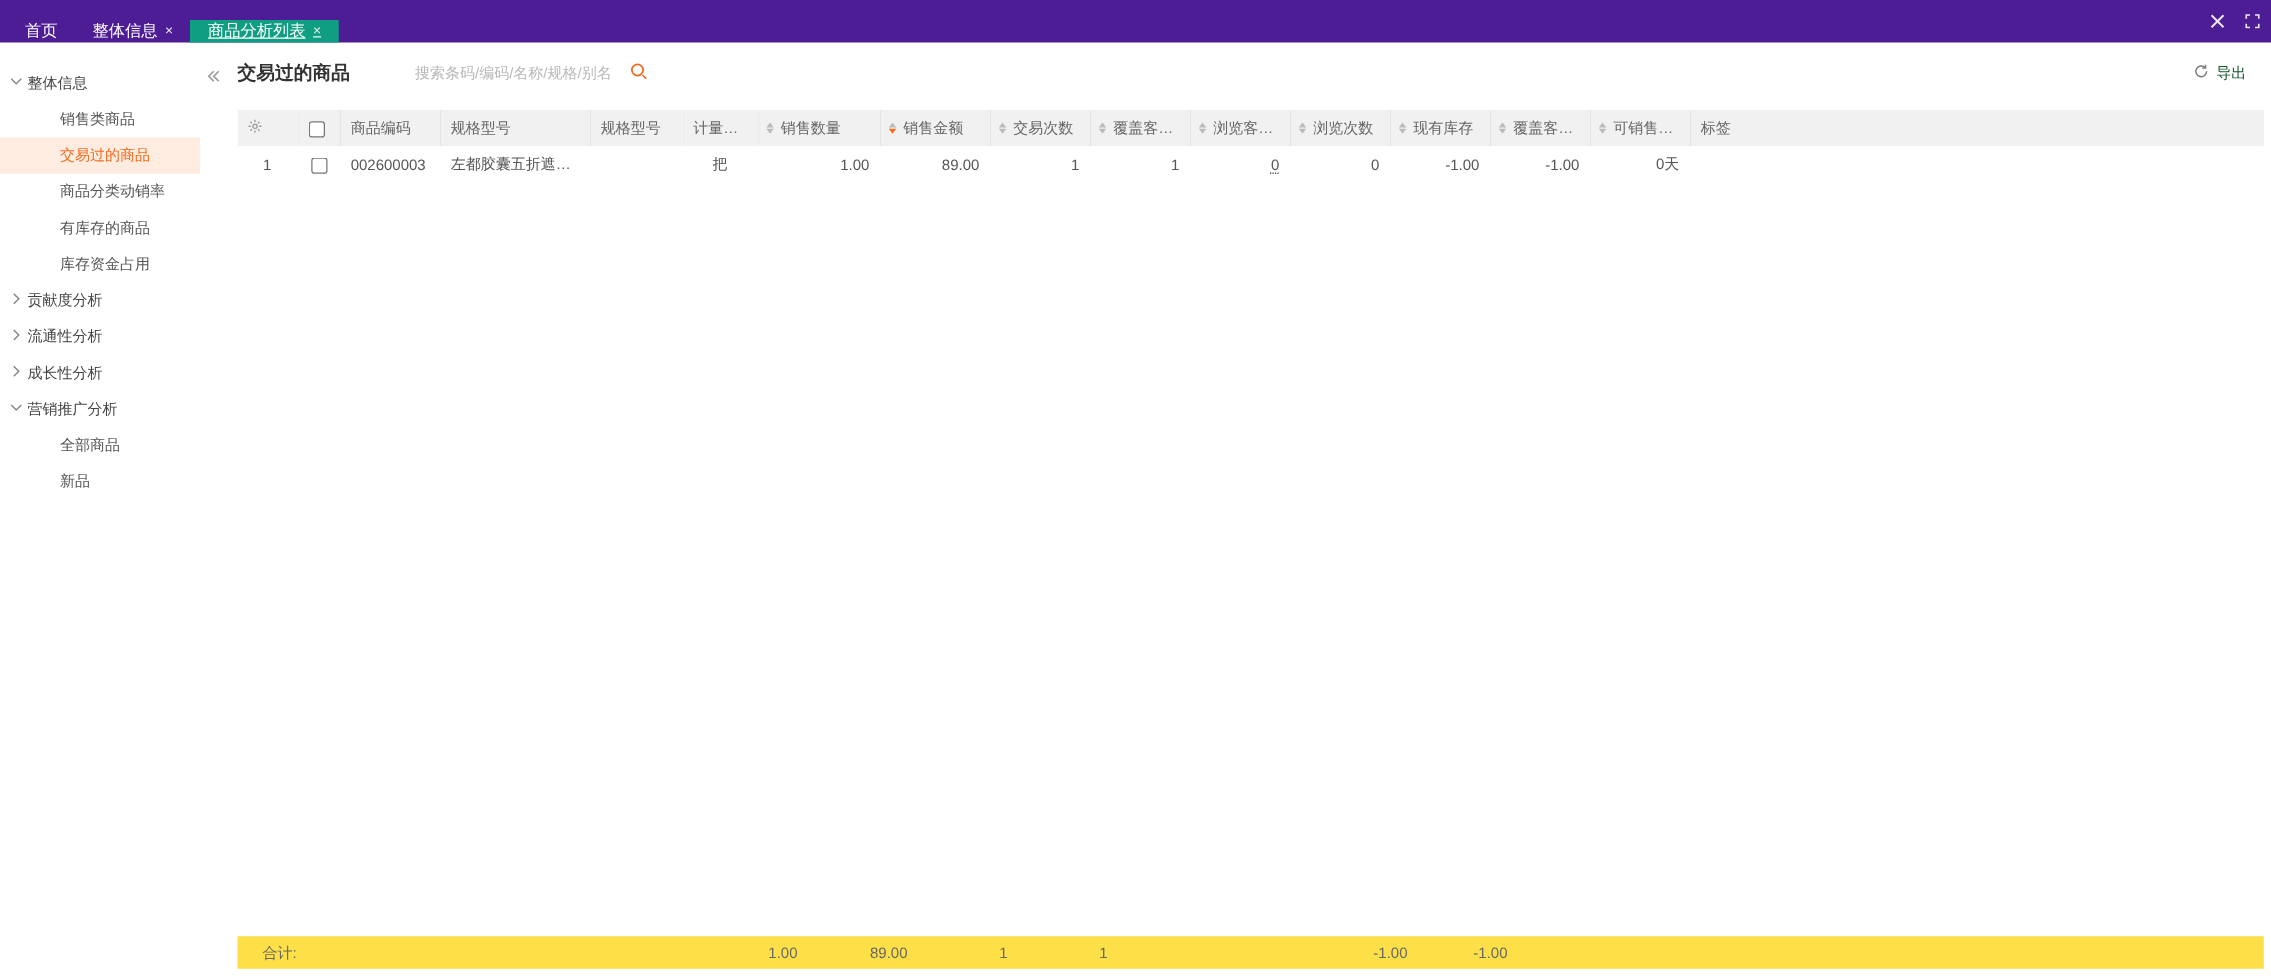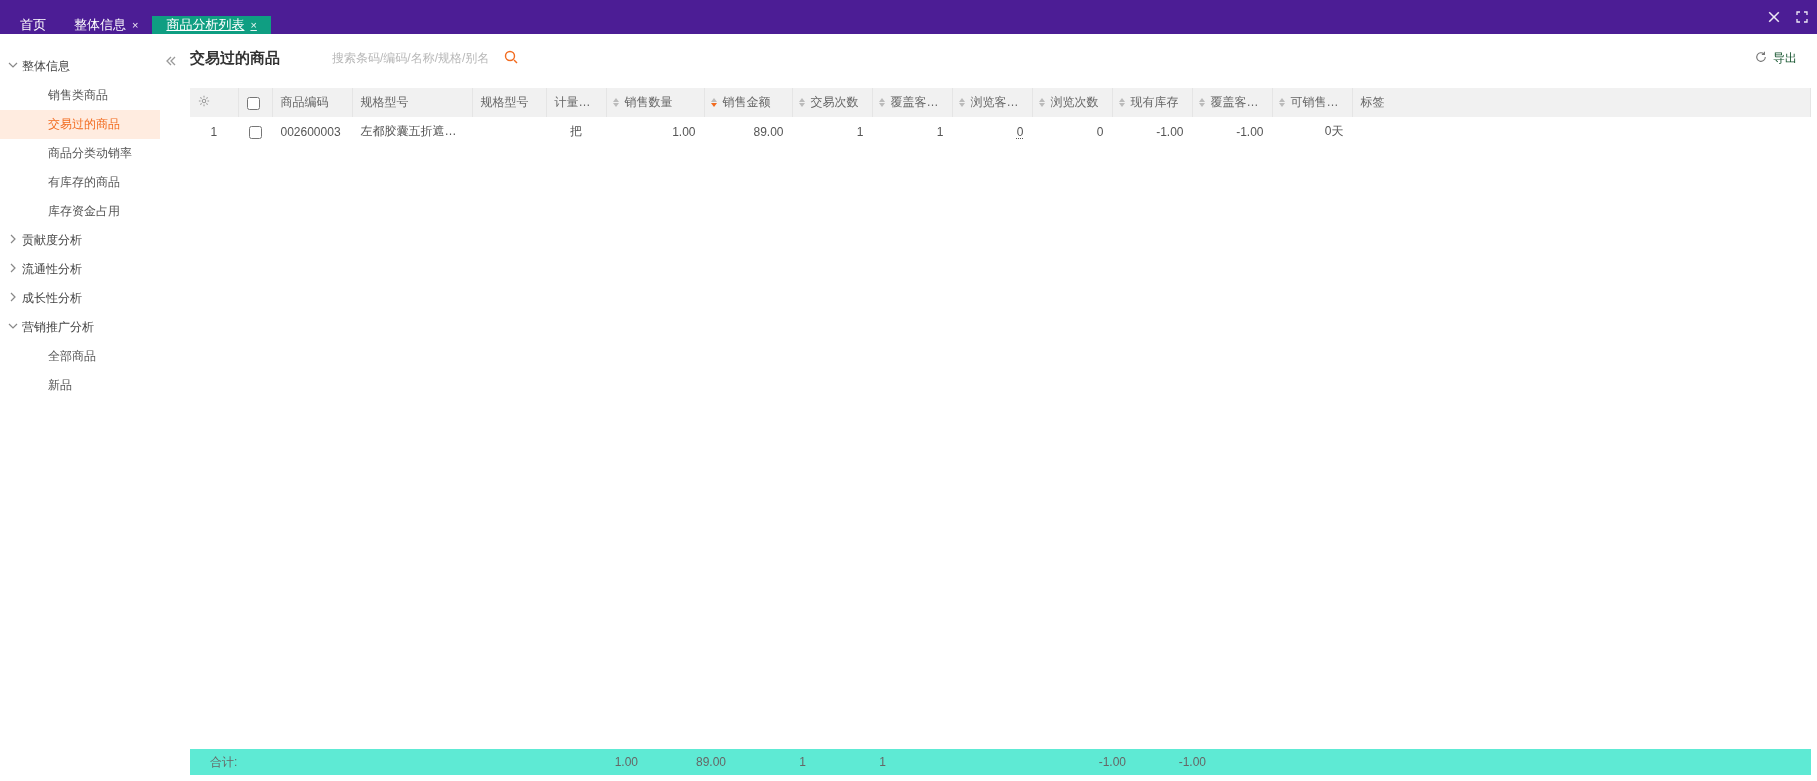--- a/index.html
+++ b/index.html
@@ -137,21 +137,21 @@
   .num { text-align:right; }
   .center { text-align:center; }
   .chk { width:34px; text-align:center; }
   .chk input { vertical-align:middle; }
   .gear { color:#999; }
   .val0 { color:#f26b1f; }
   .dotted { text-decoration: underline dotted; text-underline-offset:2px; color:#555; }
 
   .footer-row {
     position:absolute; left:30px; right:6px; bottom:6px;
-    height:26px; background:#5eead4;
+    height:26px; background:#fde047;
     display:flex; align-items:center;
     font-size:12px; color:#666;
   }
   .footer-row .lbl { padding-left:20px; width:60px; }
   .footer-row .cell { text-align:right; padding:0 8px; }
 
   
   .c0{width:48px;} .c1{width:34px;} .c2{width:80px;} .c3{width:120px;}
   .c4{width:74px;} .c5{width:60px;} .c6{width:98px;} .c7{width:88px;}
   .c8{width:80px;} .c9{width:80px;} .c10{width:80px;} .c11{width:80px;}

